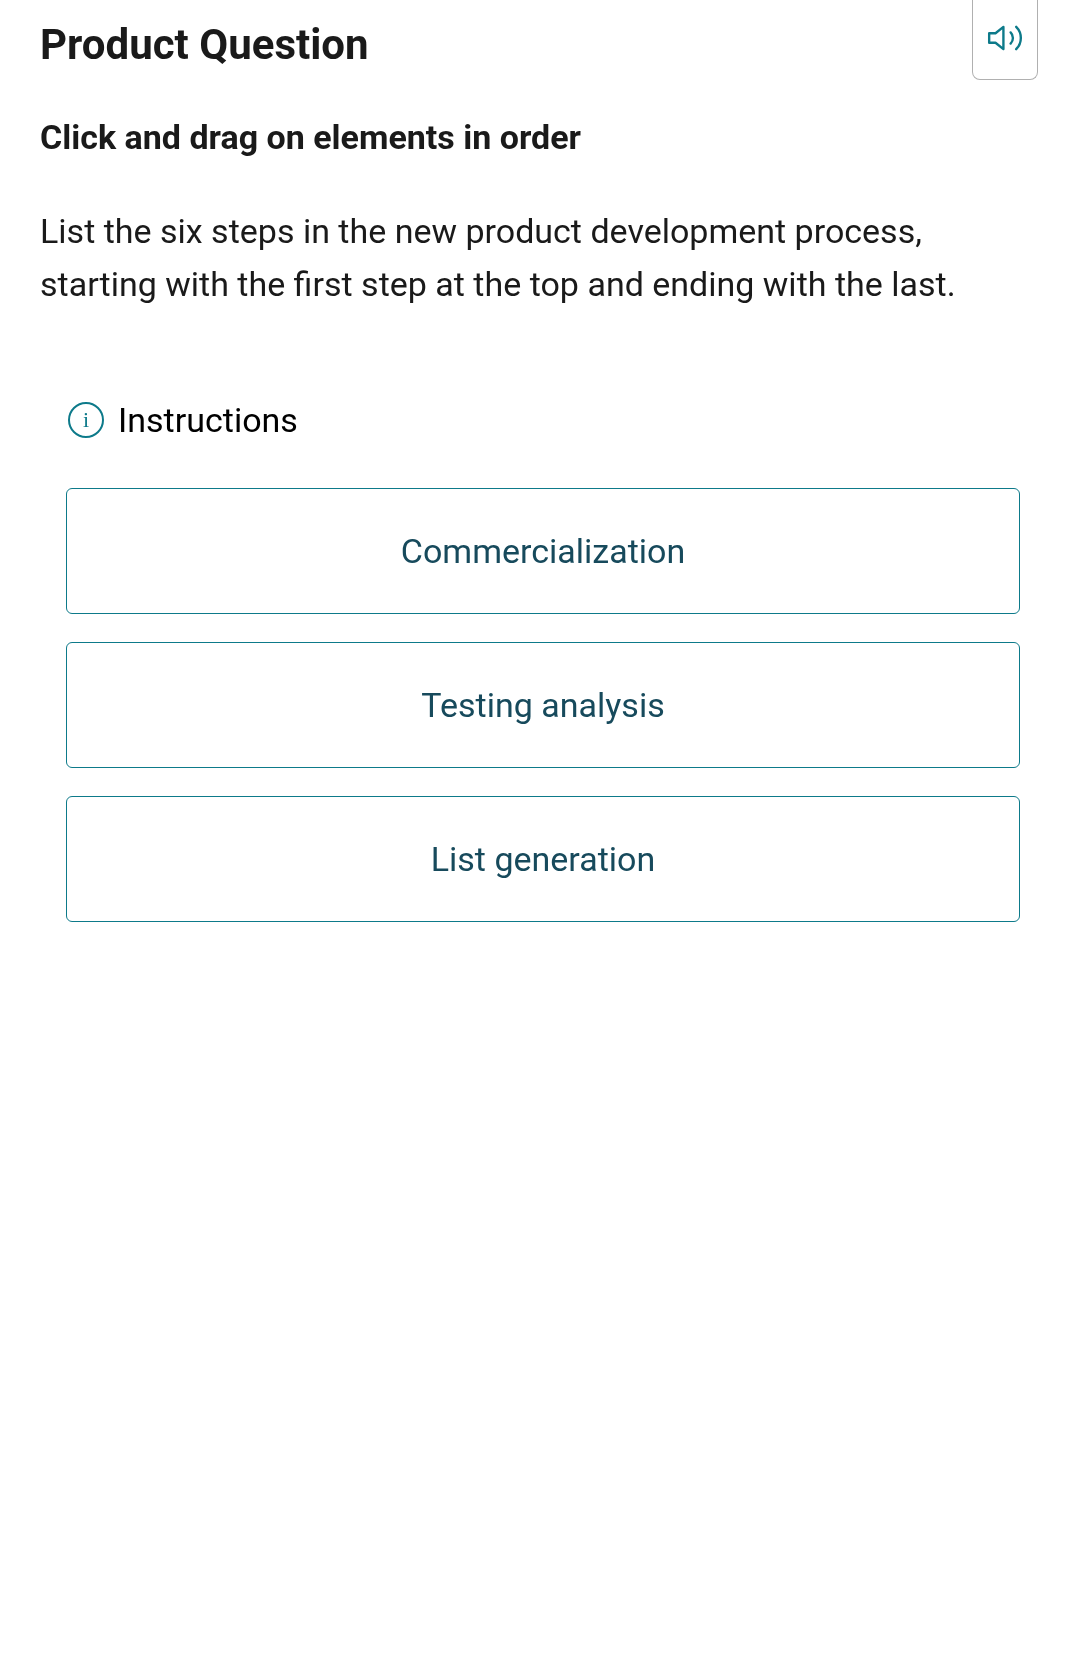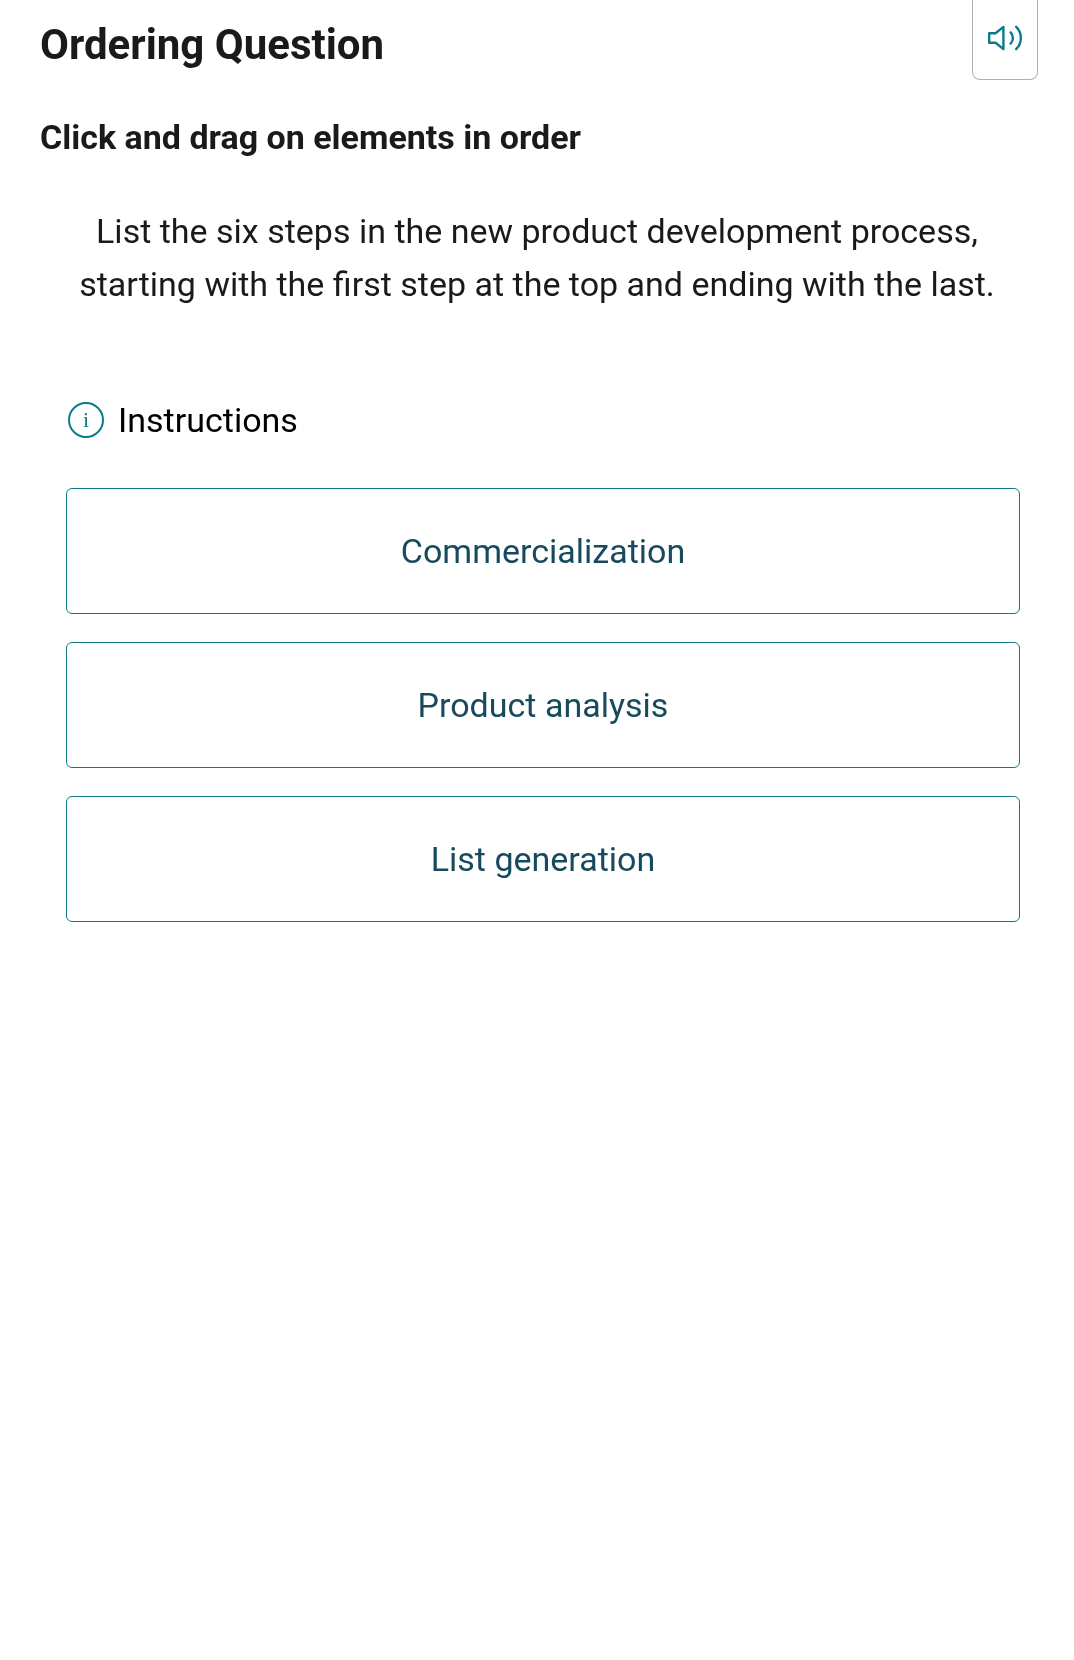--- a/index.html
+++ b/index.html
@@ -49,21 +49,20 @@
       color: #1a1a1a;
       margin-bottom: 48px;
       font-weight: 700;
     }
     .prompt {
       font-size: 34px;
       color: #1a1a1a;
       line-height: 1.55;
       margin-bottom: 90px;
       font-weight: 400;
-      text-align: center;
     }
     .instructions-row {
       display: flex;
       align-items: center;
       gap: 14px;
       margin-bottom: 48px;
       padding-left: 28px;
     }
     .info-icon {
       width: 36px;
@@ -101,21 +100,21 @@
       cursor: move;
       font-weight: 400;
       margin-left: 12px;
     }
   </style>
 </head>
 <body>
 
 <div class="container">
   <div class="header-row">
-    <h1 class="title">Ordering Question</h1>
+    <h1 class="title">Product Question</h1>
     <button class="audio-button">
       <span>
         <svg class="audio-icon" width="40" height="38" viewBox="0 0 24 24" fill="none" stroke="currentColor" stroke-width="1.5" stroke-linecap="round" stroke-linejoin="round">
           <polygon points="11 5 6 9 2 9 2 15 6 15 11 19 11 5"></polygon>
           <path d="M15.54 8.46a5 5 0 0 1 0 7.07"></path>
           <path d="M19.07 4.93a10 10 0 0 1 0 14.14"></path>
         </svg>
       </span>
     </button>
   </div>
@@ -124,16 +123,16 @@
 
   <p class="prompt">List the six steps in the new product development process, starting with the first step at the top and ending with the last.</p>
 
   <div class="instructions-row">
     <span class="info-icon">i</span>
     <span class="instructions-link">Instructions</span>
   </div>
 
   <div class="items-container">
     <div class="draggable-item">Commercialization</div>
-    <div class="draggable-item">Product analysis</div>
+    <div class="draggable-item">Testing analysis</div>
     <div class="draggable-item">List generation</div>
   </div>
 </div>
 
 </body></html>

